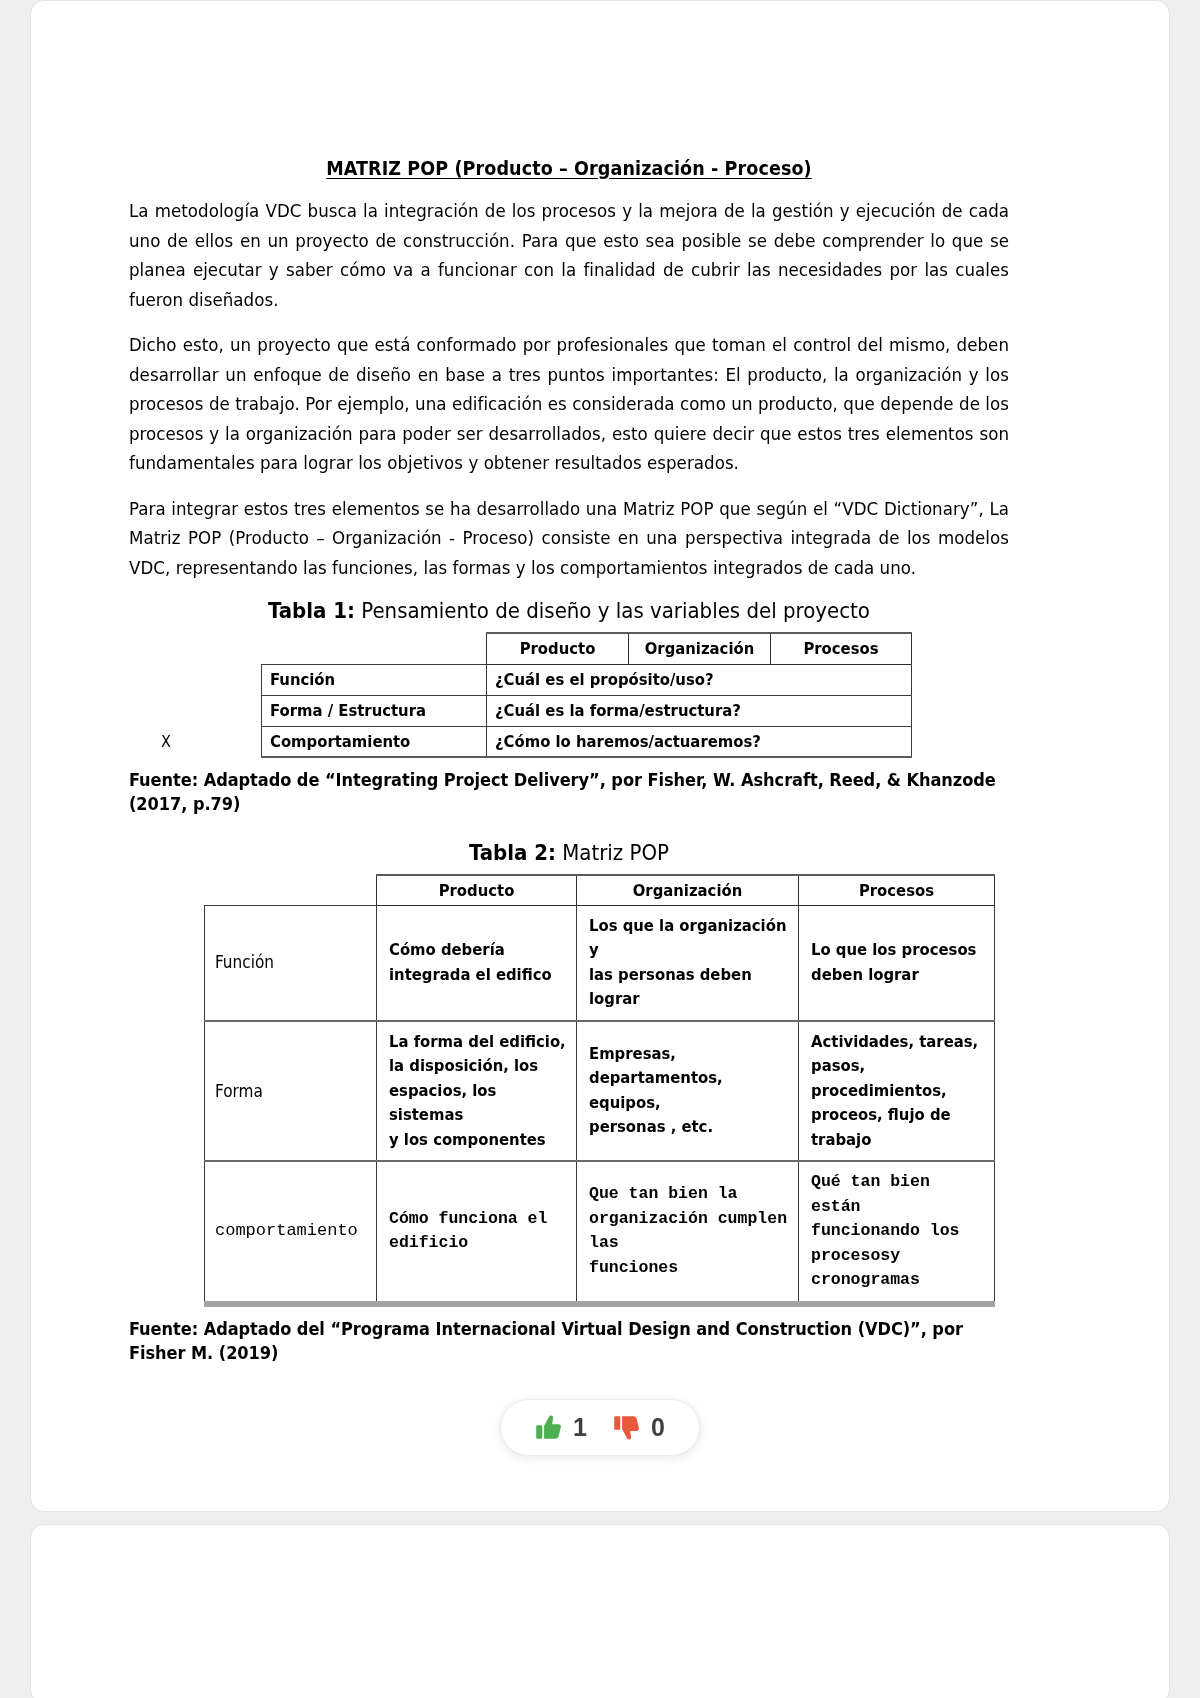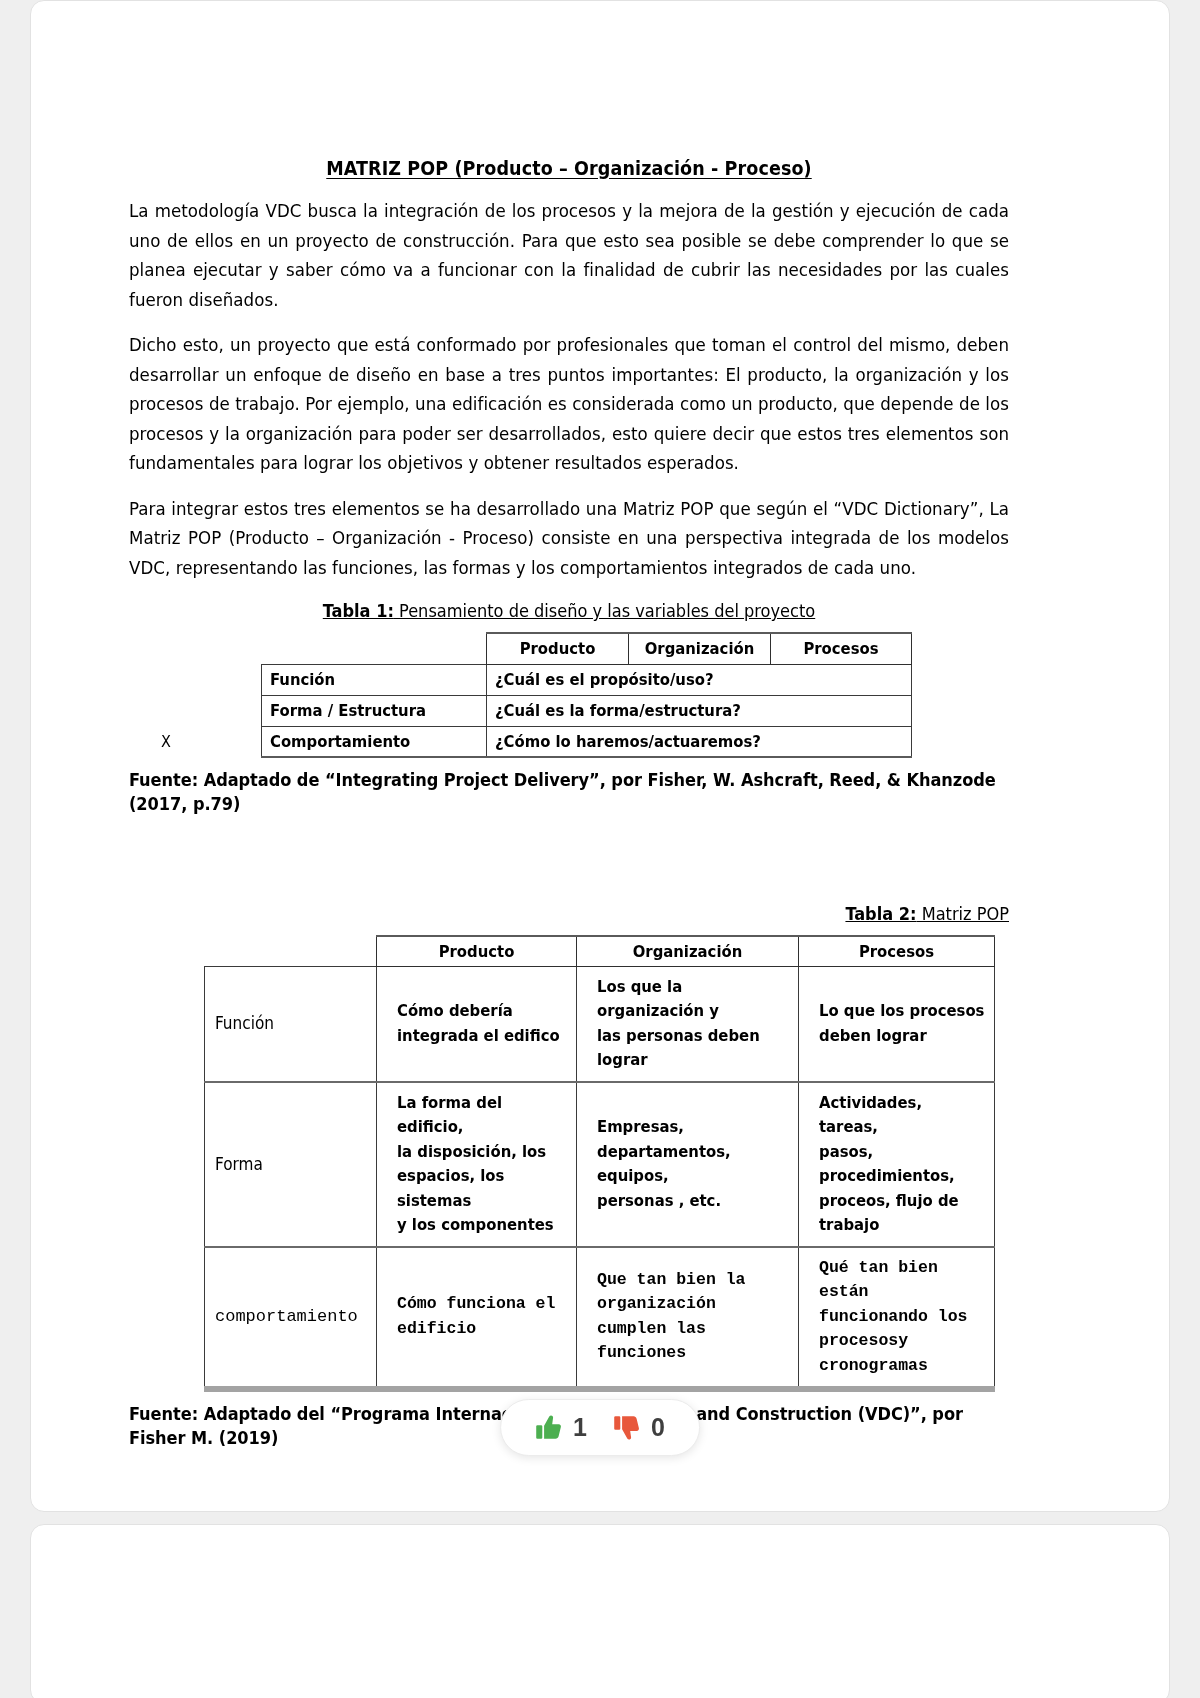--- a/index.html
+++ b/index.html
@@ -68,24 +68,23 @@
     margin: 0 0 16px 0;
     letter-spacing: 0.05px;
     -webkit-hyphens: none;
     hyphens: none;
   }
   .para-1 { margin-top: 76px; }
 
   
   .tbl-caption {
     text-align: center;
-    font-size: 18px;
+    font-size: 22px;
     margin: 12px 0 8px 0;
     line-height: 26px;
-    text-decoration: underline;
   }
   .tbl-caption b { font-weight: bold; }
 
   .fuente {
     font-size: 18px;
     font-weight: bold;
     line-height: 24px;
     margin: 10px 0 0 0;
     letter-spacing: -0.05px;
   }
@@ -150,21 +149,21 @@
   table.t2 thead th {
     text-align: center;
     border: 1px solid #2f2f2f;
     border-top: 2px solid #5a5a5a;
     height: 30px;
     padding: 4px 6px;
   }
   table.t2 thead th.blank { border: none; }
   table.t2 tbody td {
     border: 1px solid #3a3a3a;
-    padding: 8px 8px 8px 20px;
+    padding: 8px 8px 8px 12px;
     line-height: 24.5px;
   }
   table.t2 tbody td.rowlbl {
     font-weight: normal;
     font-size: 17px;
     padding-left: 10px;
   }
   table.t2 tbody tr.r-funcion td { height: 78px; }
   table.t2 tbody tr.r-forma td { height: 126px; border-top: 2px solid #6a6a6a; }
   table.t2 tbody tr.r-comp td { height: 110px; border-top: 2px solid #6a6a6a; border-bottom: 6px solid #a3a3a3; font-family: Liberation Mono, monospace; }
@@ -249,21 +248,21 @@
           <tr class="last">
             <td class="lbl">Comportamiento</td>
             <td class="q" colspan="3">¿Cómo lo haremos/actuaremos?</td>
           </tr>
         </tbody>
       </table>
     </div>
 
     <p class="fuente">Fuente: Adaptado de “Integrating Project Delivery”, por Fisher, W. Ashcraft, Reed, &amp; Khanzode (2017, p.79)</p>
 
-    <div class="tbl-caption" style="margin-top:85px;text-align:right;">
+    <div class="tbl-caption" style="margin-top:24px;">
       <b>Tabla 2:</b><span> Matriz POP</span>
     </div>
 
     <table class="t2">
       <colgroup>
         <col style="width:172px">
         <col style="width:200px">
         <col style="width:222px">
         <col style="width:196px">
       </colgroup>

